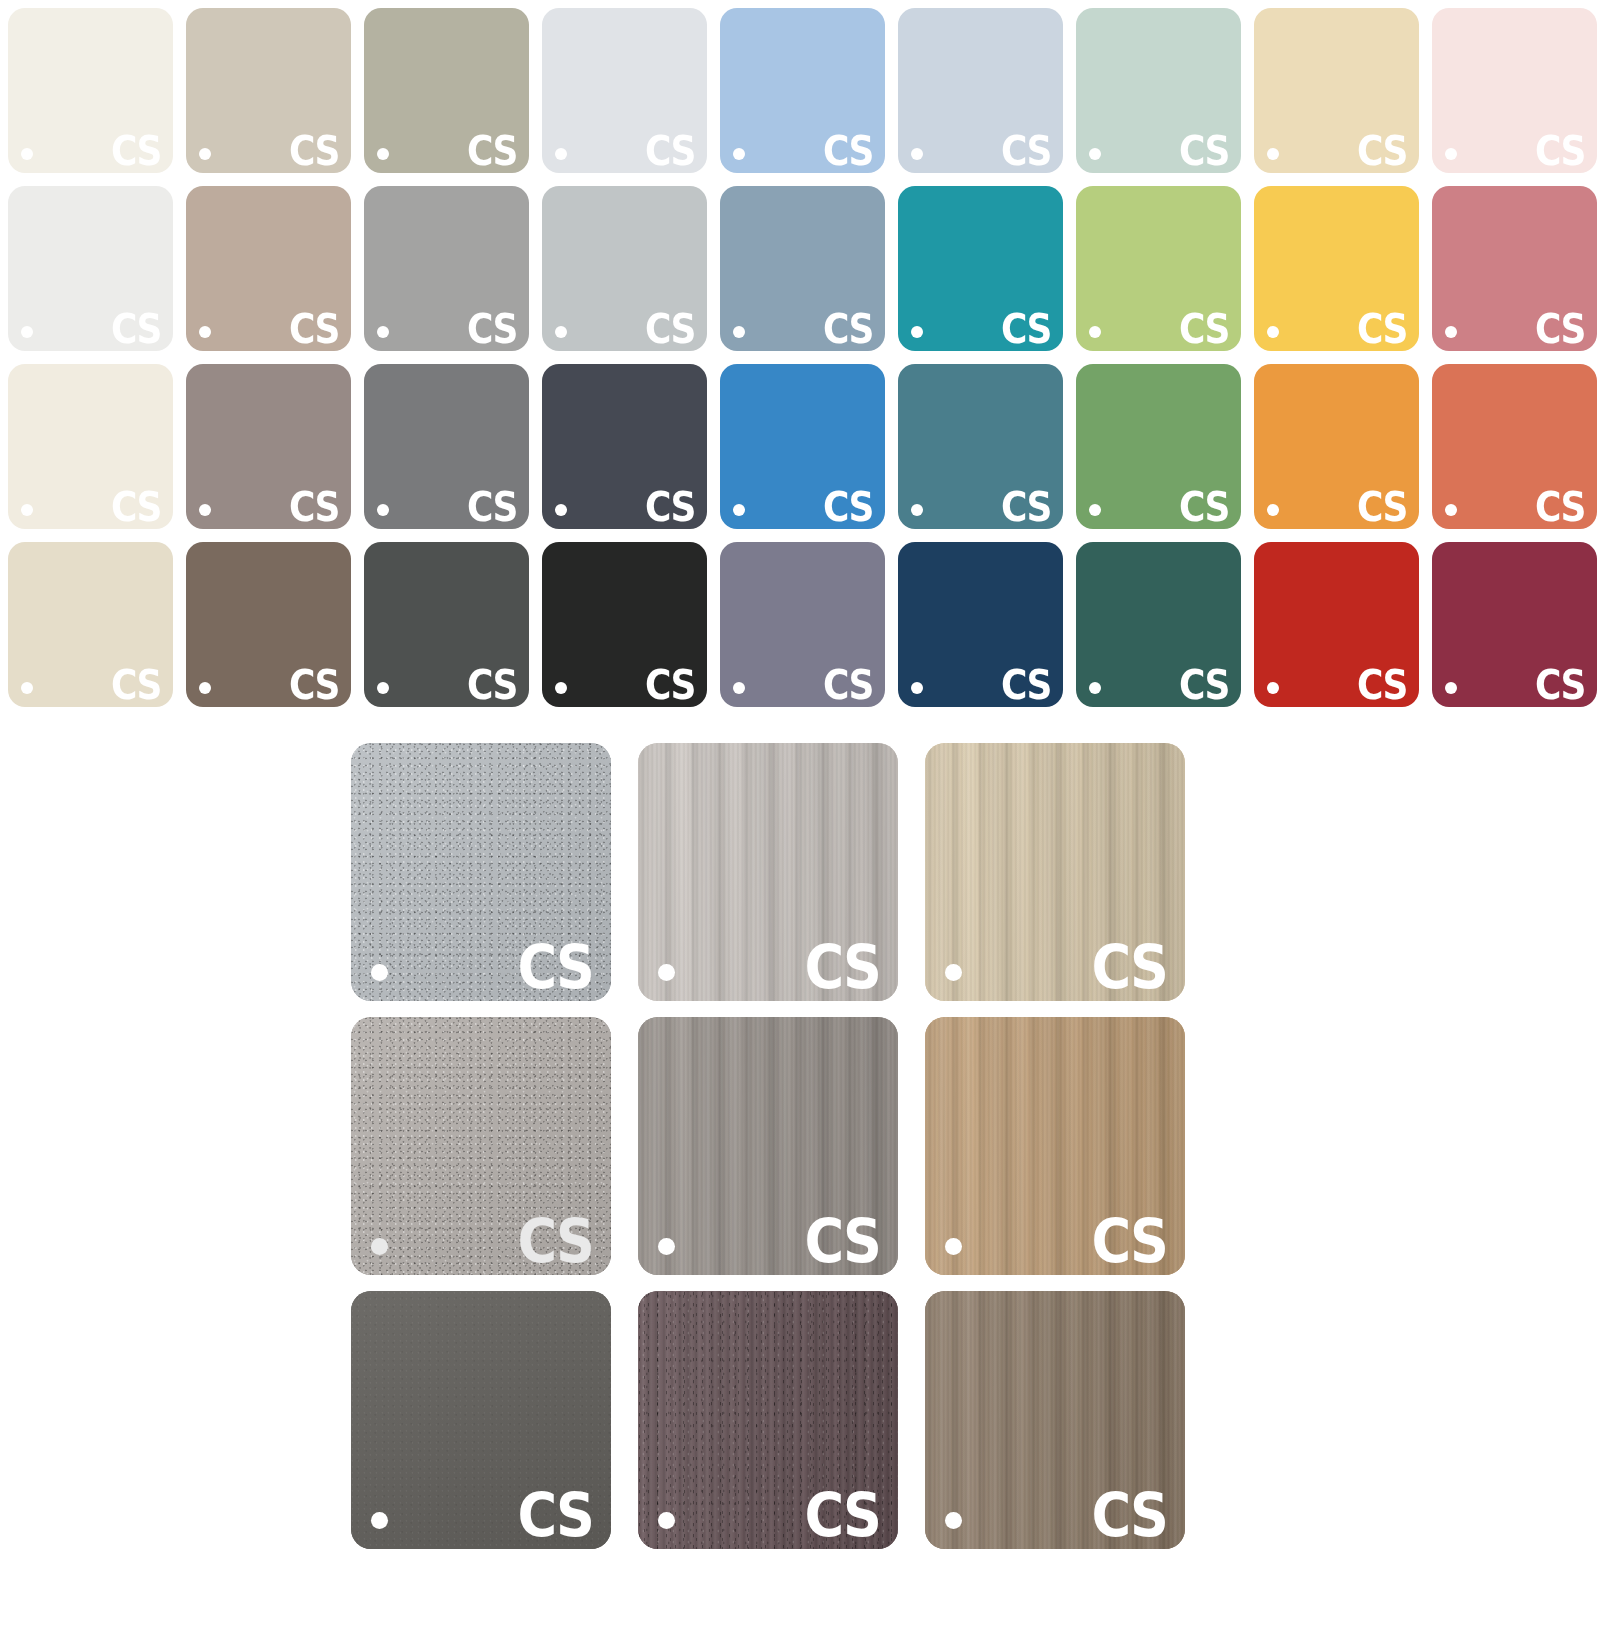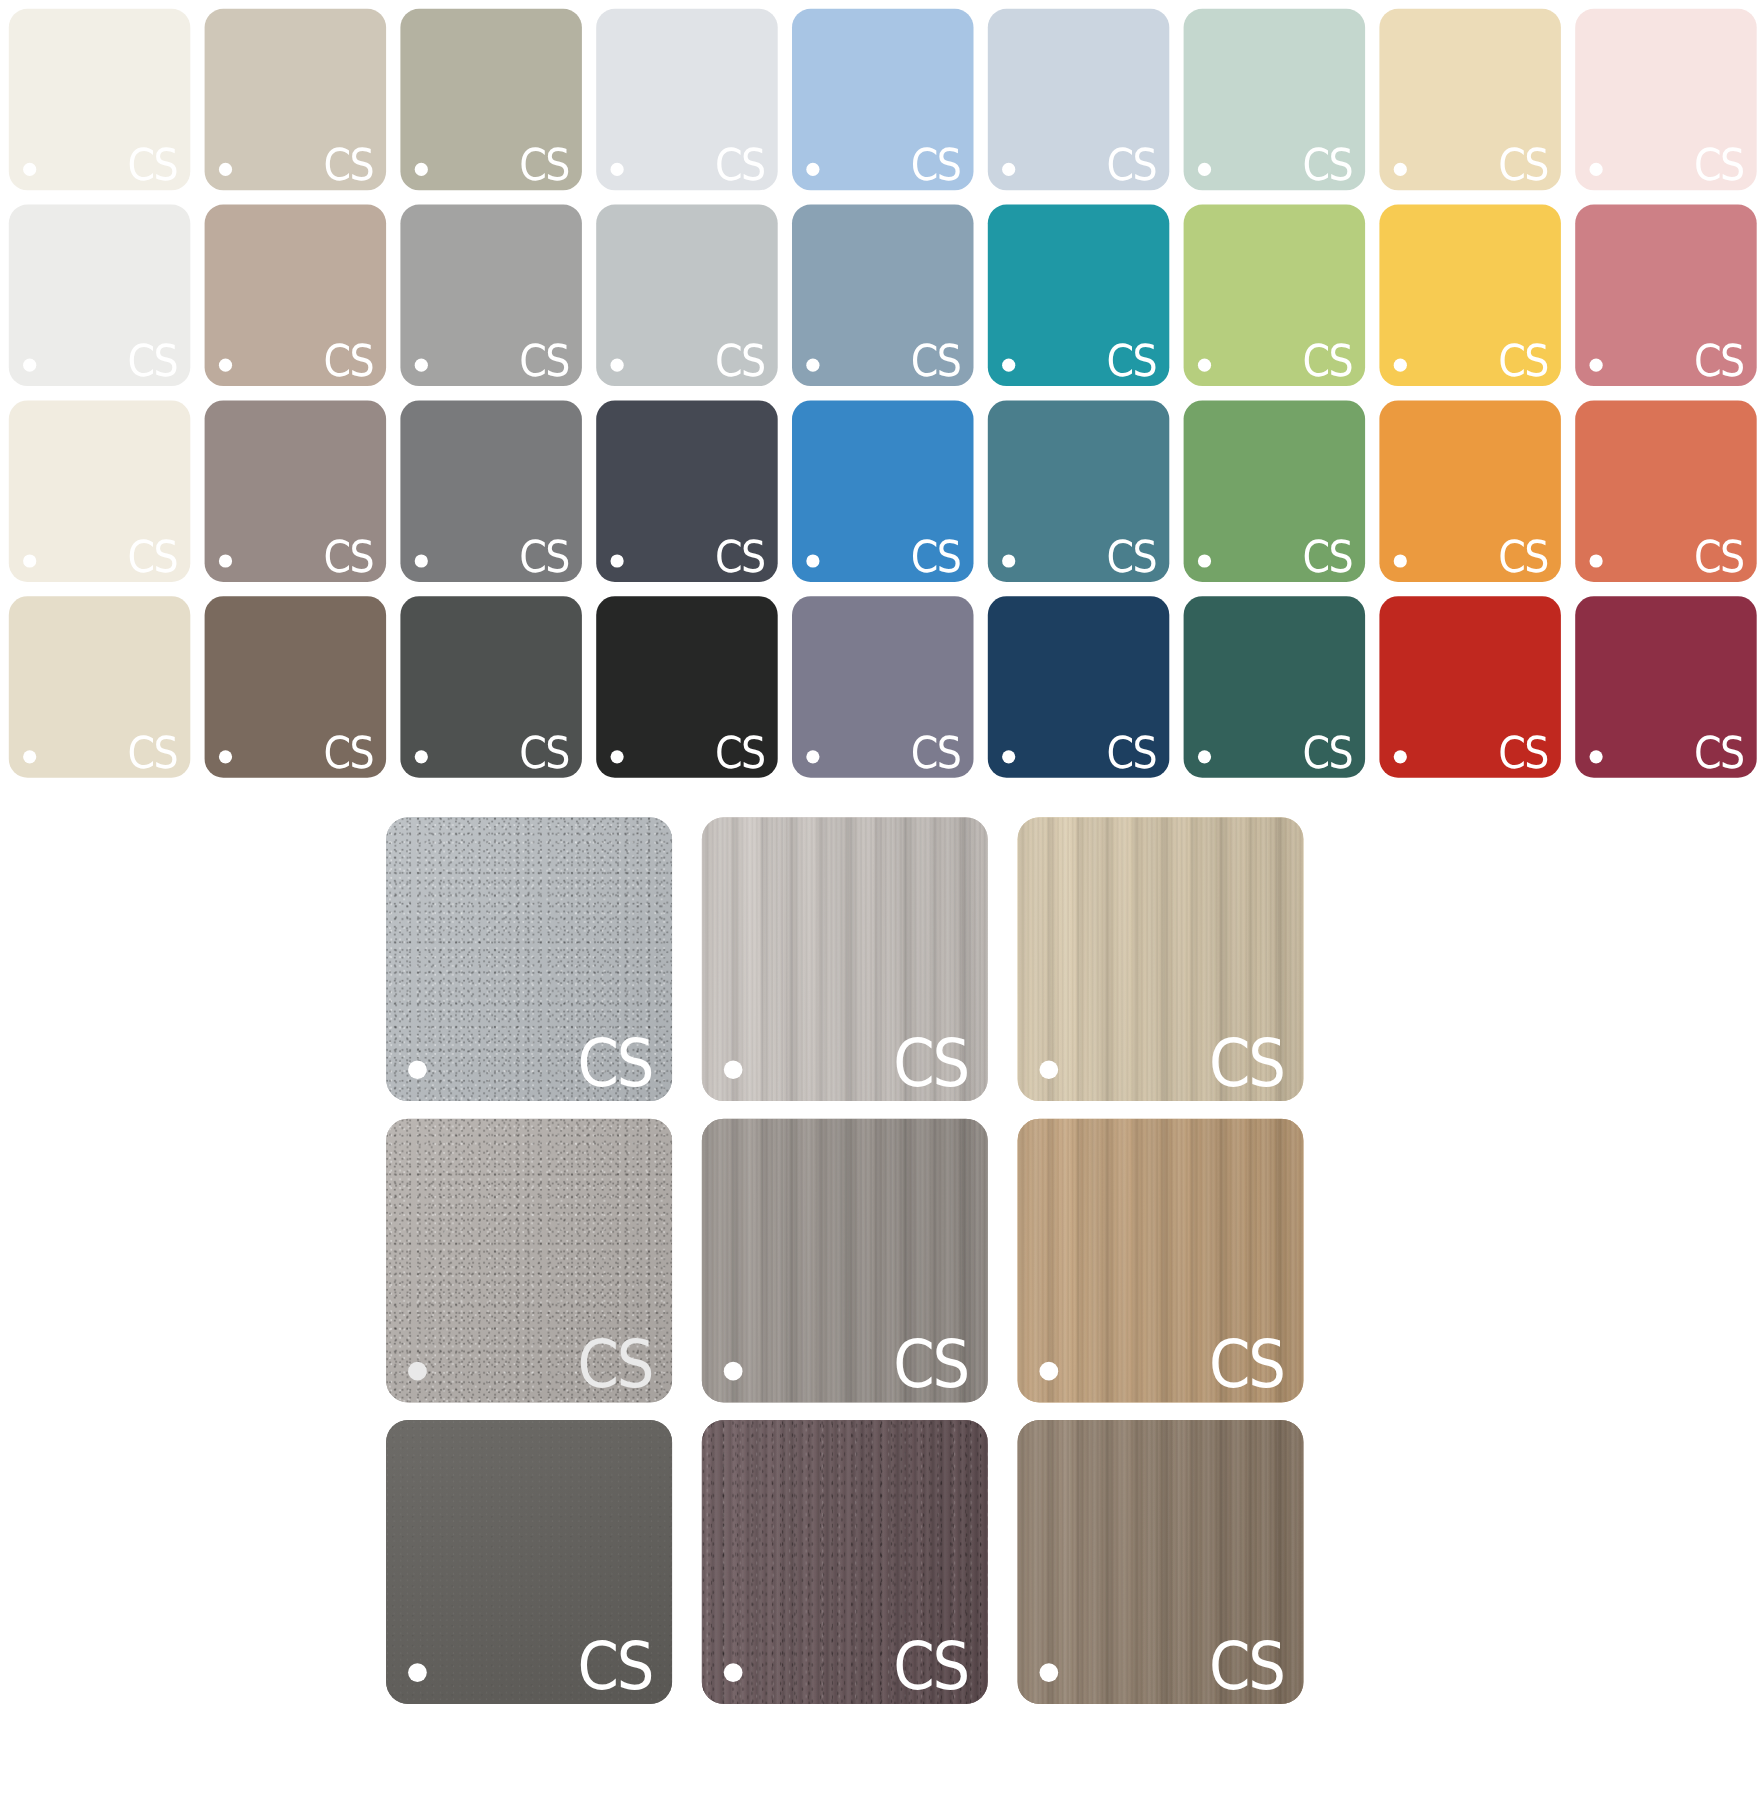--- a/index.html
+++ b/index.html
@@ -76,21 +76,21 @@
     width: 17px;
     height: 17px;
   }
 
   .logo-cs {
     position: absolute;
     right: 12px;
     bottom: 2px;
     color: #ffffff;
     font-family: "DejaVu Sans", sans-serif;
-    font-weight: 400;
+    font-weight: 700;
     font-size: 40px;
     line-height: 1;
     letter-spacing: -1.5px;
     text-transform: uppercase;
     font-stretch: condensed;
     margin-top: 20px;
   }
   .swatch.tex .logo-cs {
     right: 18px;
     bottom: 4px;

